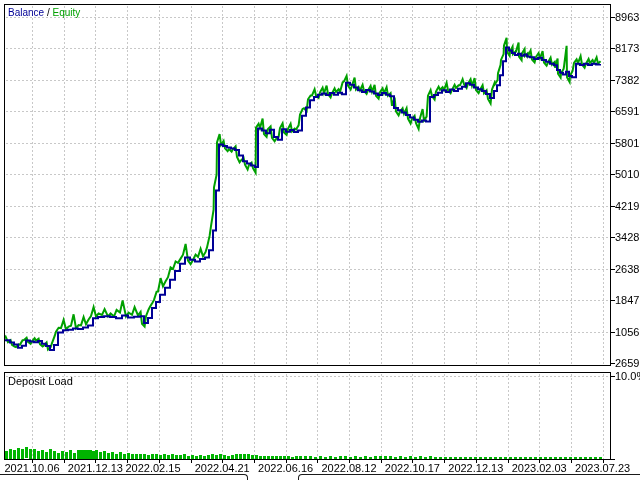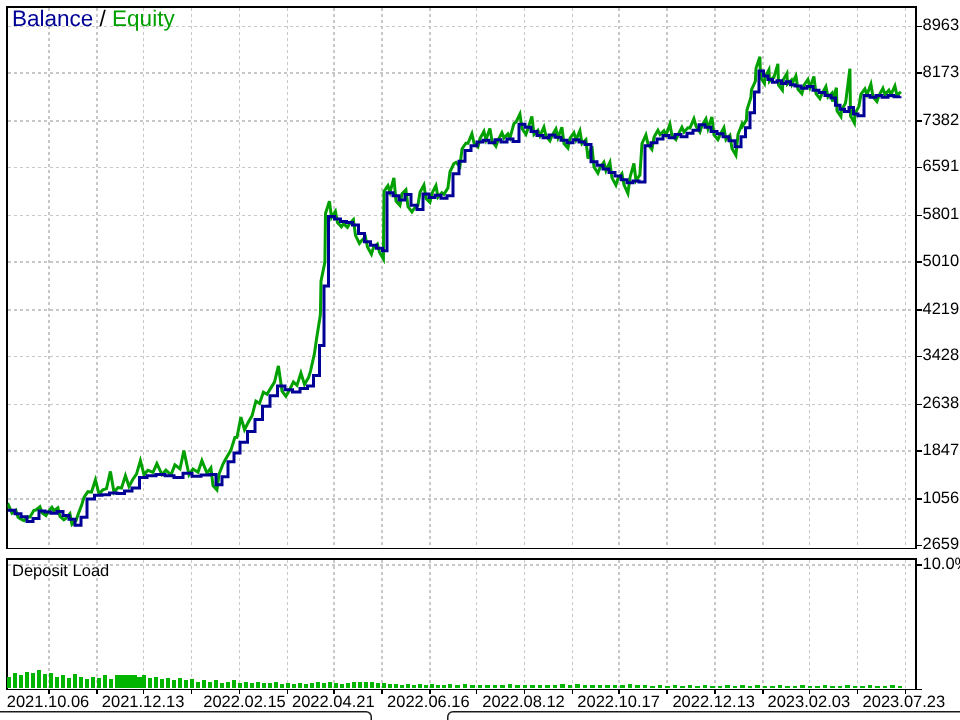--- a/index.html
+++ b/index.html
@@ -9,21 +9,21 @@
     -webkit-font-smoothing:none;
   }
   #chart-svg{position:absolute;left:0;top:0;}
   .axis-label{
     position:absolute;font-size:11px;color:#000;white-space:nowrap;
     line-height:11px;
   }
   .y-label{left:615px;}
   .x-label{transform:translateX(-50%);top:463px;}
   #legend{
-    position:absolute;left:8px;top:7px;font-size:15px;line-height:11px;
+    position:absolute;left:8px;top:7px;font-size:10px;line-height:11px;
     white-space:nowrap;
   }
   #deposit-title{
     position:absolute;left:8px;top:376px;font-size:11px;line-height:11px;color:#000;text-align:right;
   }
   .cutoff-box{
     position:absolute;top:474px;height:12px;background:#FFFFFF;
     border:1px solid #1a1a1a;border-bottom:none;
     border-radius:4px 4px 0 0;
   }
@@ -284,21 +284,21 @@
     <div class="axis-label y-label" style="top: 200.727px;">42195</div>
     <div class="axis-label y-label" style="top: 232.182px;">34288</div>
     <div class="axis-label y-label" style="top: 263.636px;">26381</div>
     <div class="axis-label y-label" style="top: 295.091px;">18473</div>
     <div class="axis-label y-label" style="top: 326.545px;">10566</div>
     <div class="axis-label y-label" style="top: 358px;">2659</div>
   </div>
 <div id="x-labels">
     <div class="axis-label x-label" style="left: 32px;">2021.10.06</div>
     <div class="axis-label x-label" style="left: 95.4px;">2021.12.13</div>
-    <div class="axis-label x-label" style="left: 163px;">2022.02.15</div>
+    <div class="axis-label x-label" style="left: 153px;">2022.02.15</div>
     <div class="axis-label x-label" style="left: 222.2px;">2022.04.21</div>
     <div class="axis-label x-label" style="left: 285.6px;">2022.06.16</div>
     <div class="axis-label x-label" style="left: 349px;">2022.08.12</div>
     <div class="axis-label x-label" style="left: 412.4px;">2022.10.17</div>
     <div class="axis-label x-label" style="left: 475.8px;">2022.12.13</div>
     <div class="axis-label x-label" style="left: 539.2px;">2023.02.03</div>
     <div class="axis-label x-label" style="left: 602.6px;">2023.07.23</div>
   </div>
 <div id="deposit-labels">
     <div class="axis-label y-label" style="top: 371px;">10.0%</div>

